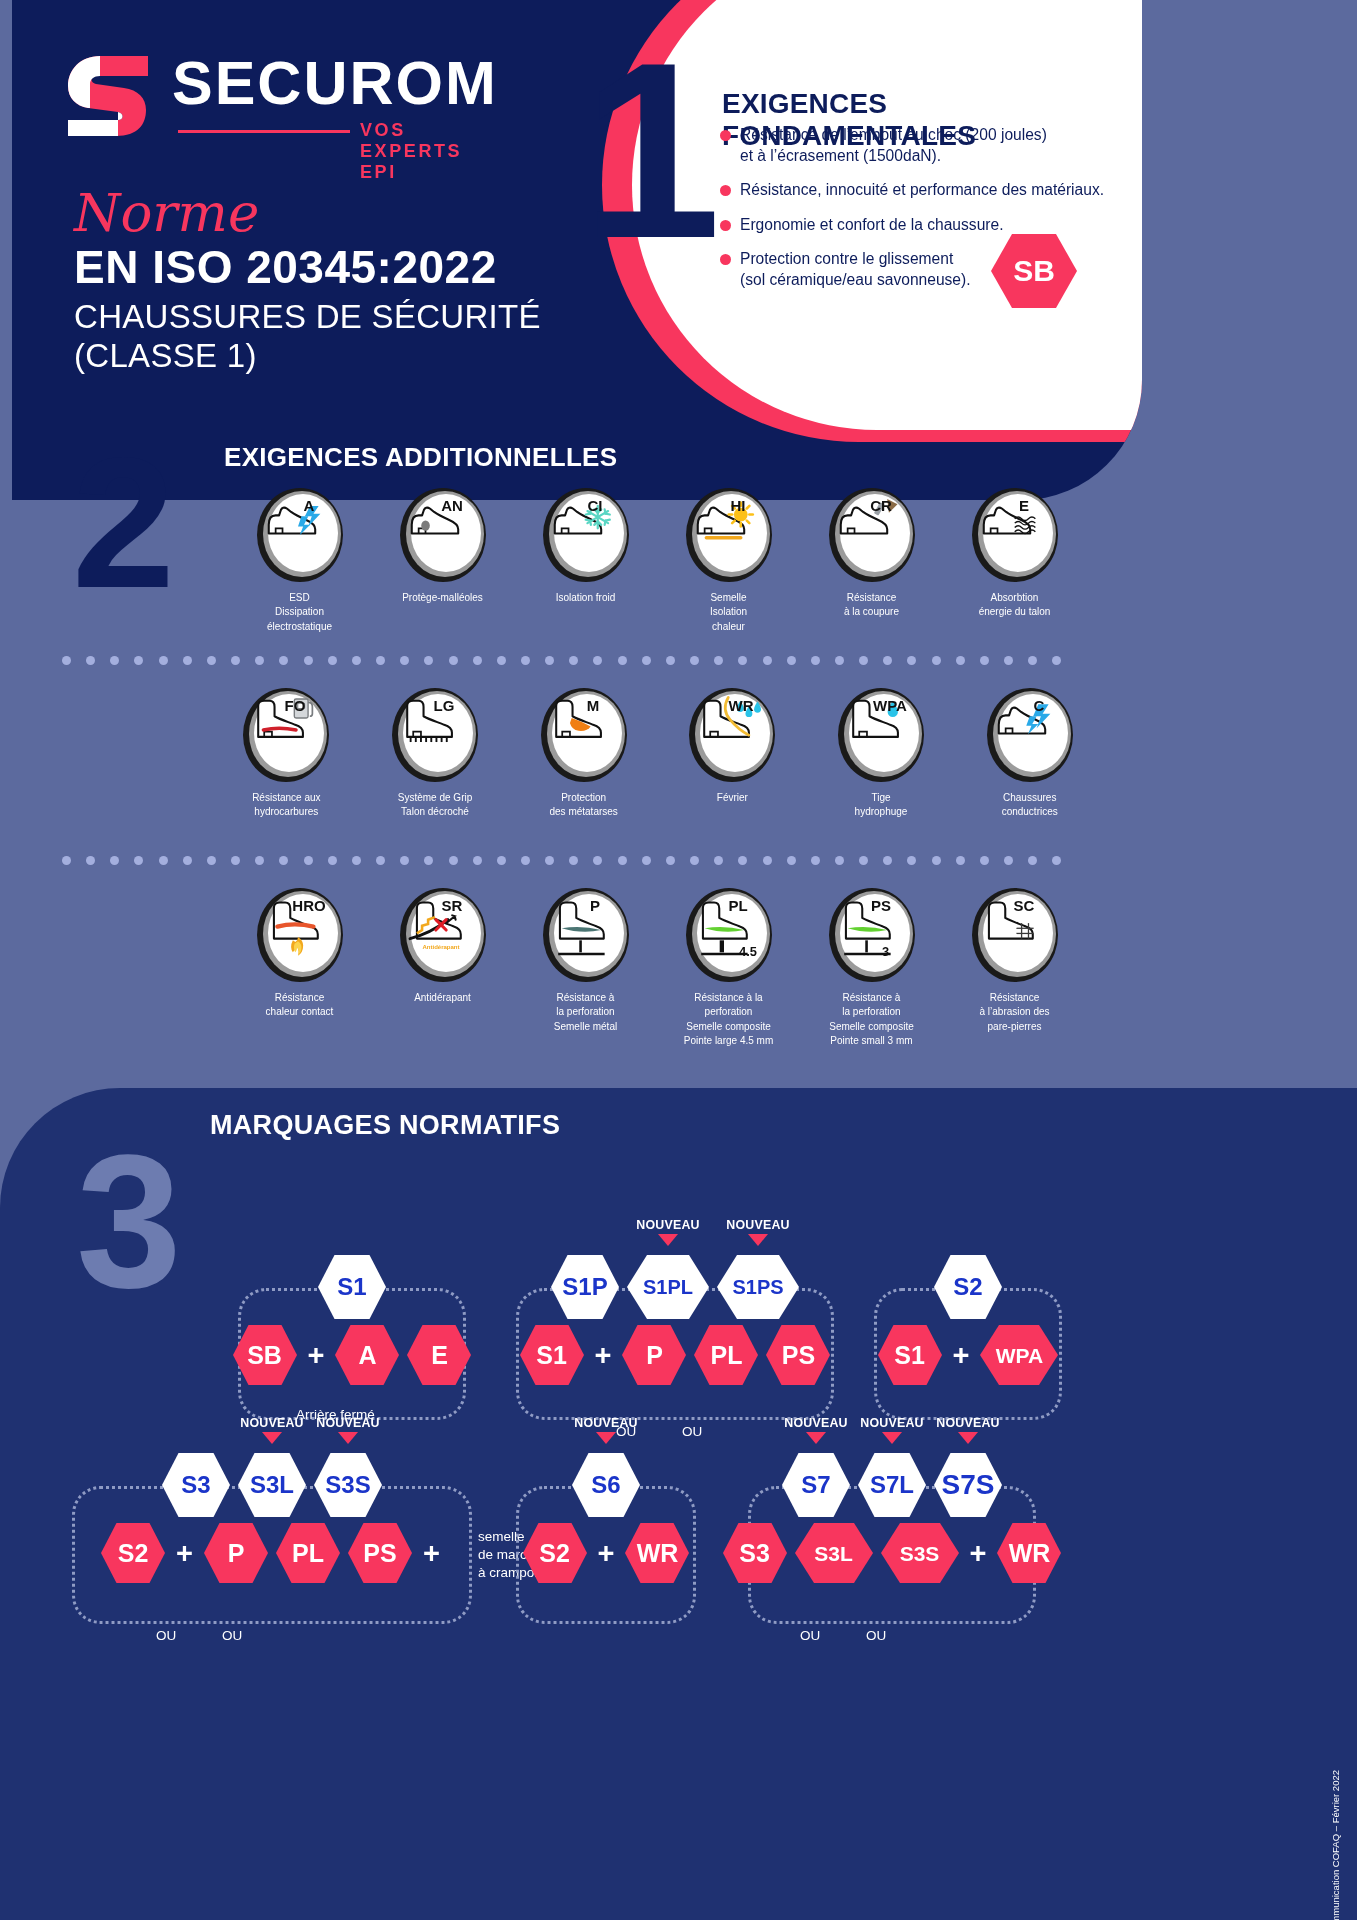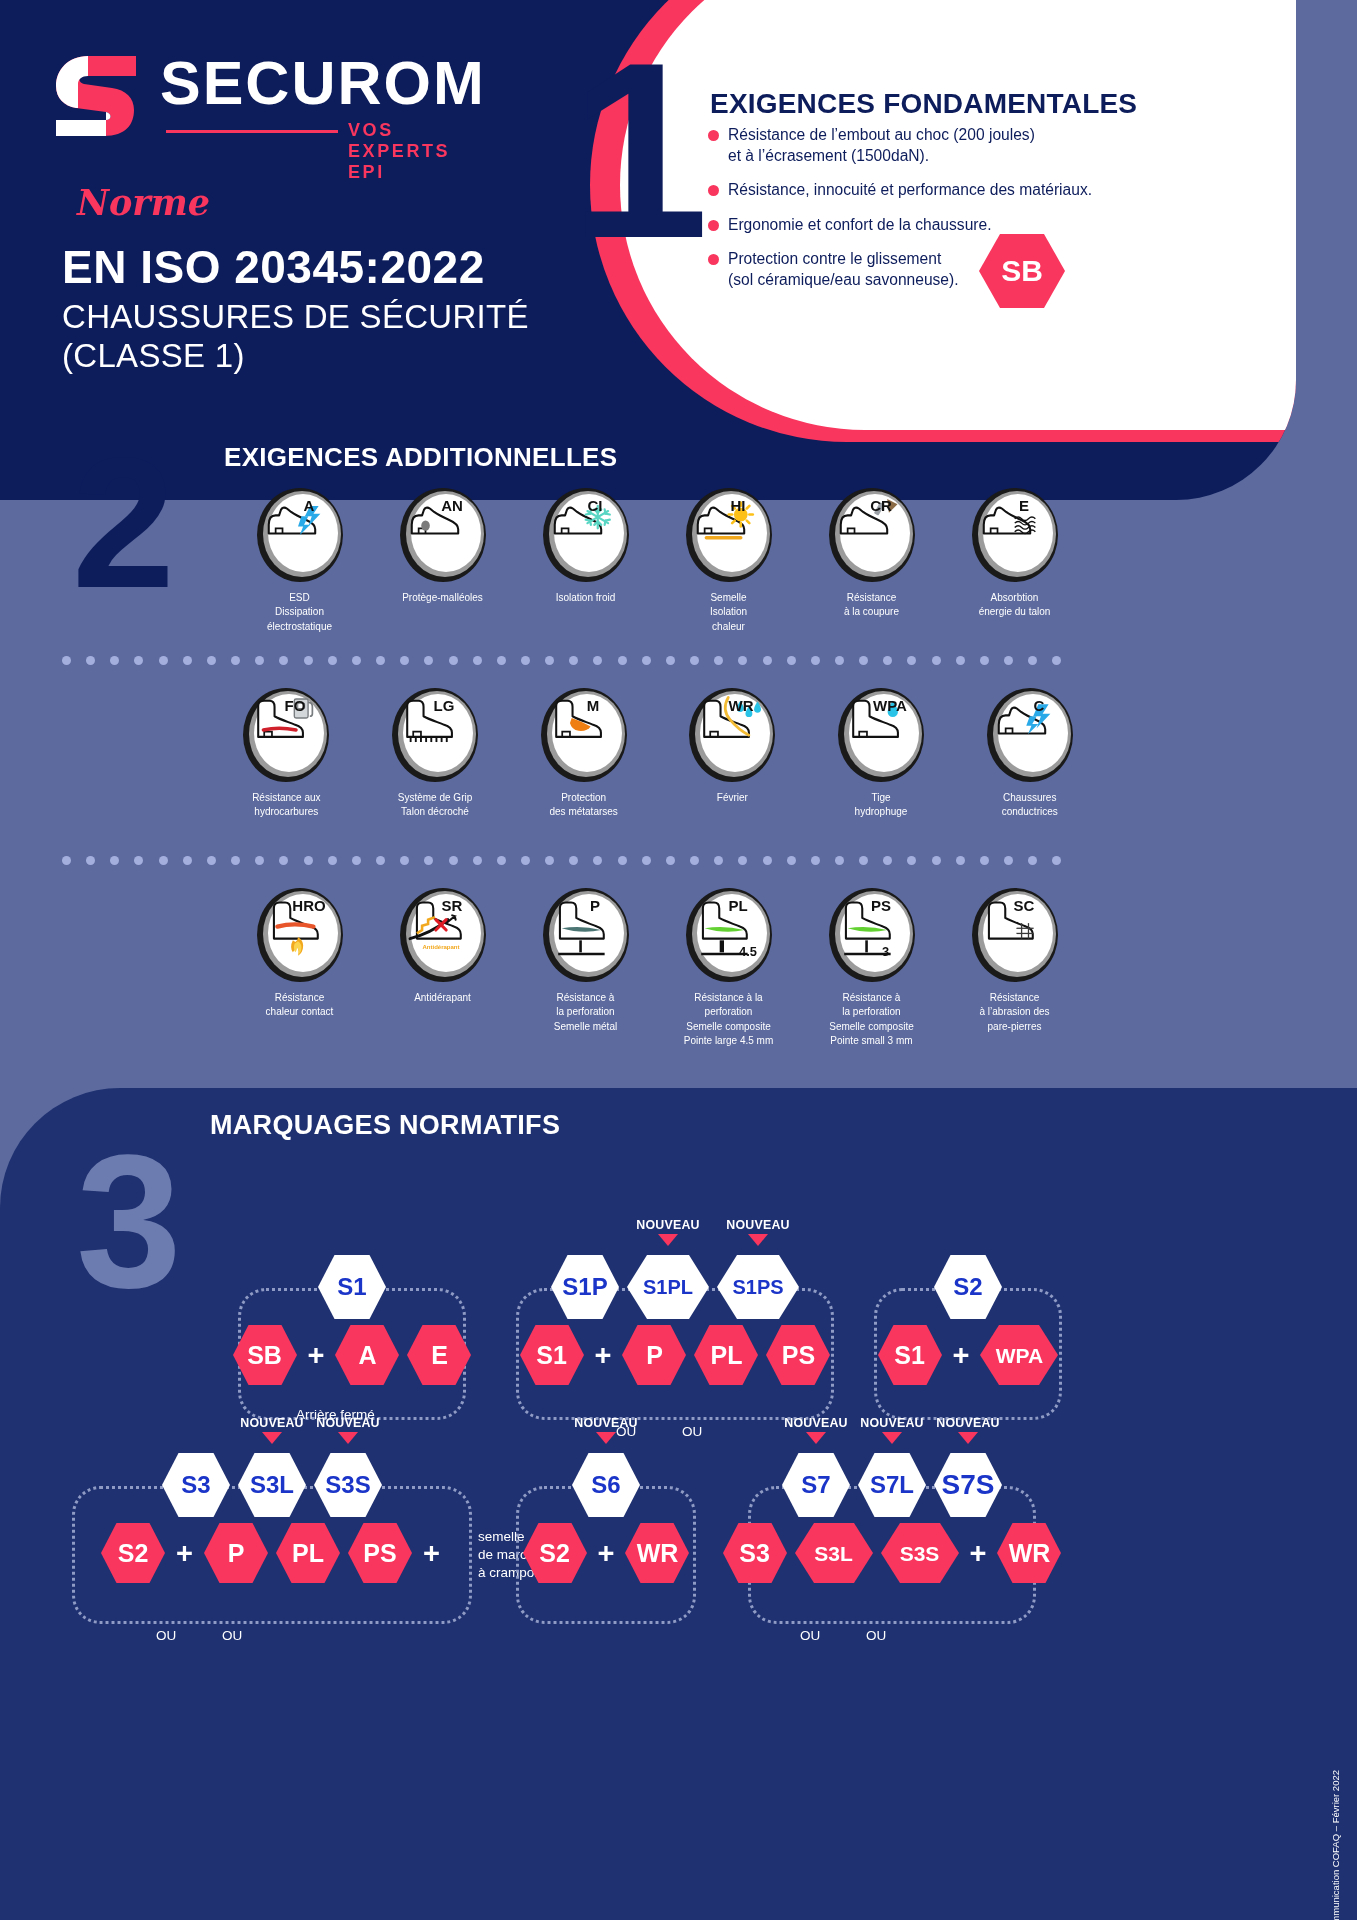--- a/index.html
+++ b/index.html
@@ -5,21 +5,21 @@
   * { box-sizing: border-box; margin: 0; padding: 0; }
   html, body { background: #fff; }
   body {
     width: 1357px; height: 1920px; position: relative; overflow: hidden;
     font-family: "Liberation Sans", sans-serif;
     background: #5c6a9e;
   }
 
   
   .hdr {
-    position: absolute; left: 0; top: 0; width: 1296px; height: 500px;
+    position: absolute; left: 12px; top: 0; width: 1130px; height: 500px;
     background: #0d1c5b;
     border-bottom-right-radius: 120px;
     overflow: hidden;
   }
   .hdr-white {
     position: absolute; left: 620px; top: -60px; width: 800px; height: 490px;
     background: #ffffff;
     border-top-left-radius: 260px;
     border-bottom-left-radius: 260px;
   }
@@ -43,21 +43,21 @@
     font-size: 18px; font-weight: 700; color: #f8365e; letter-spacing: 2.6px;
   }
   .logo-rule {
     position: absolute; left: 118px; top: 88px; width: 172px; height: 3px;
     background: #f8365e;
   }
 
   .norme {
     position: absolute; left: 62px; top: 182px;
     font-family: "DejaVu Serif", serif; font-style: italic;
-    font-size: 35px; color: #f8365e; font-weight: 700; margin-left: 15px;
+    font-size: 53px; color: #f8365e; font-weight: 400;
   }
   .std-line {
     position: absolute; left: 62px; top: 240px;
     font-size: 46px; font-weight: 700; color: #fff; letter-spacing: 0.5px;
   }
   .std-sub {
     position: absolute; left: 62px; top: 298px;
     font-size: 33px; font-weight: 400; color: #fff; letter-spacing: 0.3px;
   }
   .std-sub2 {

